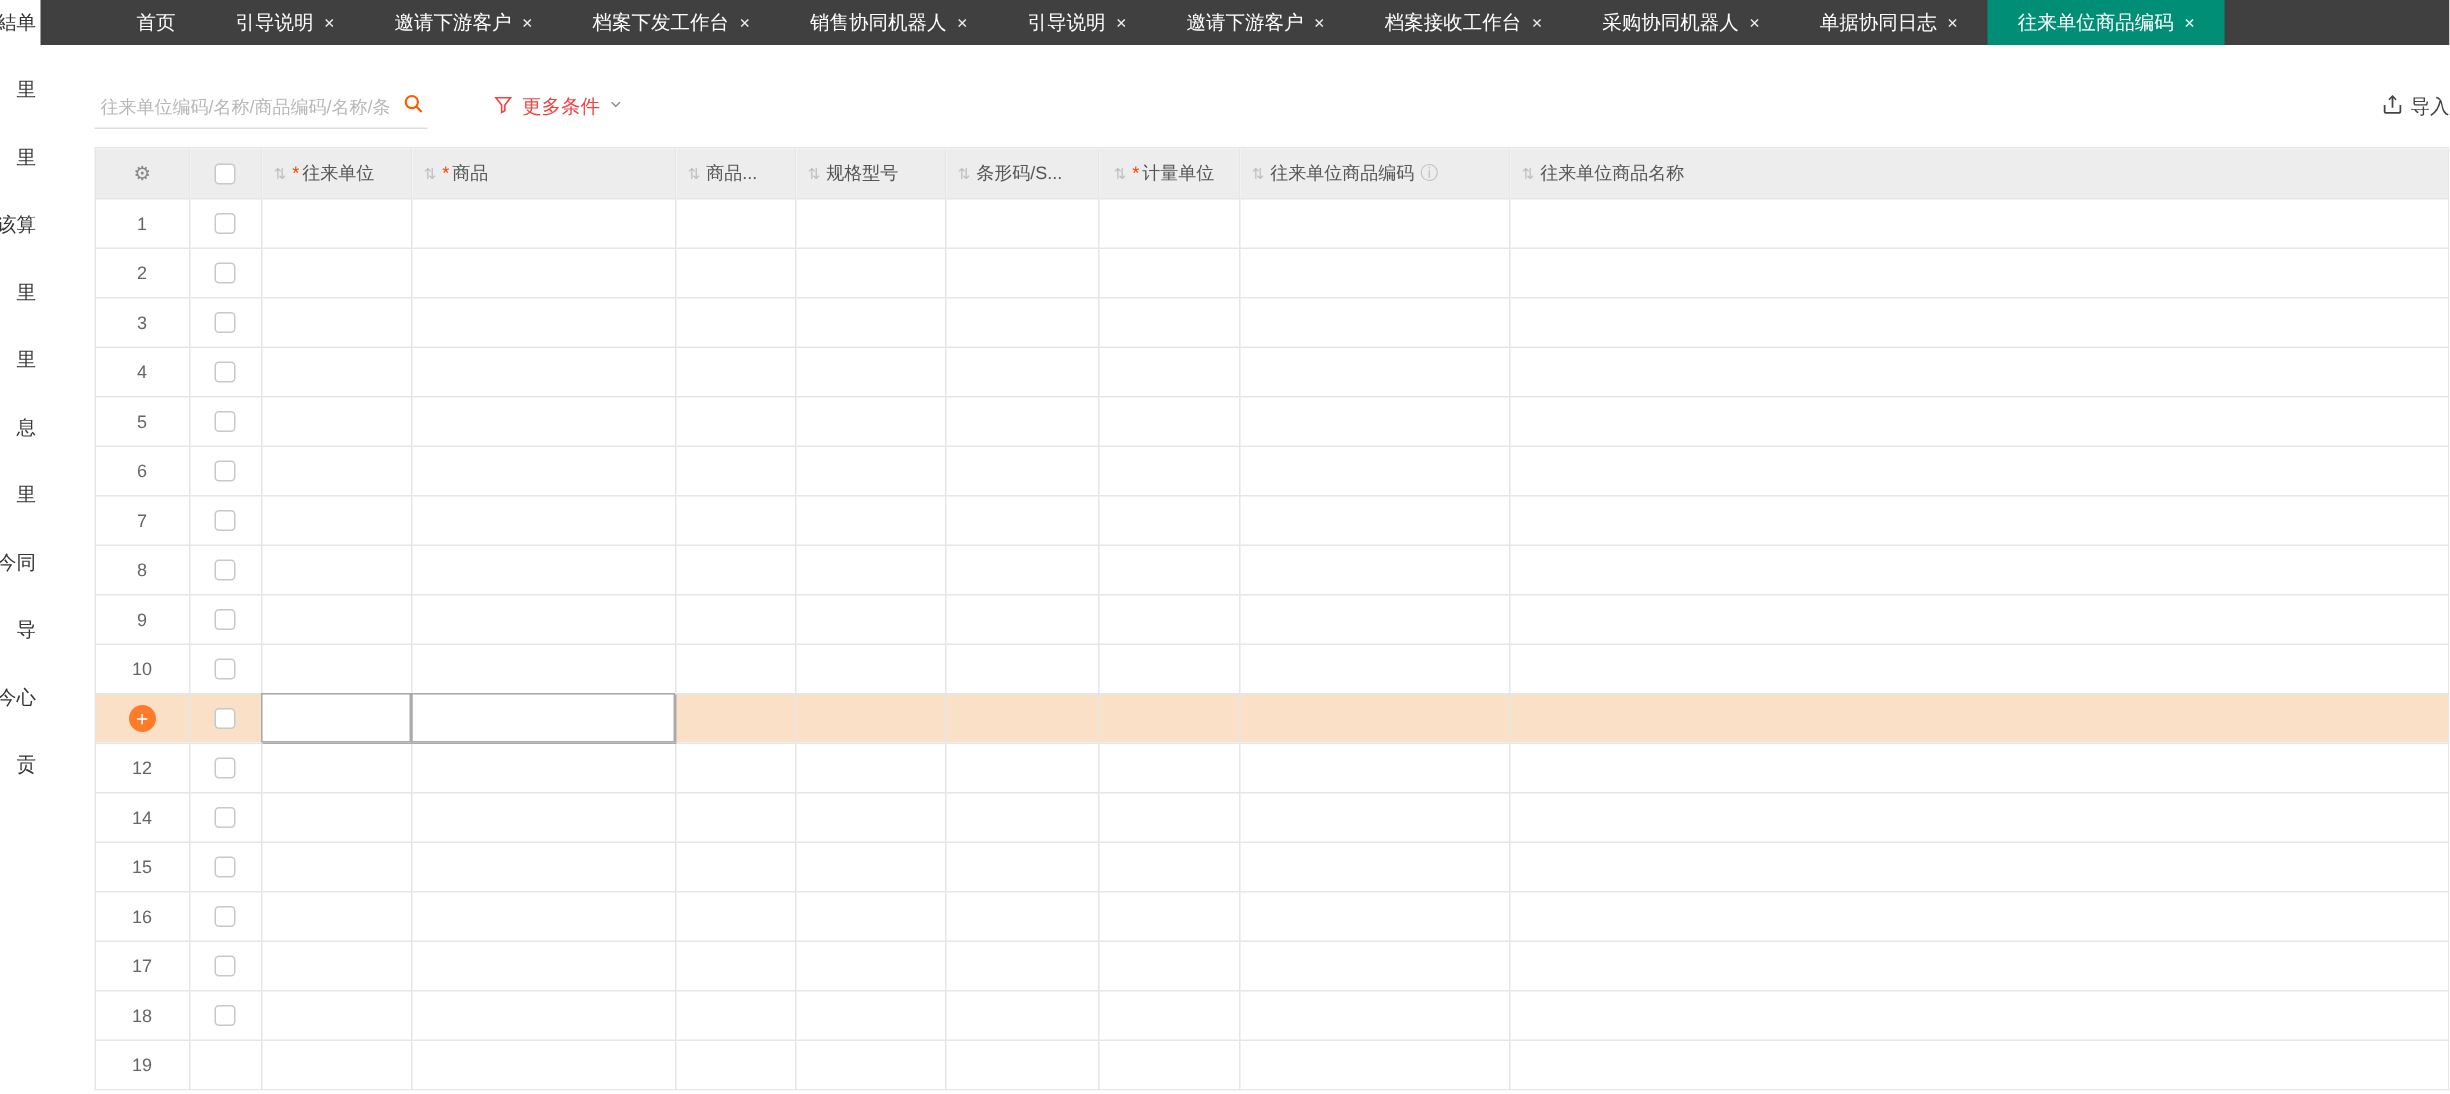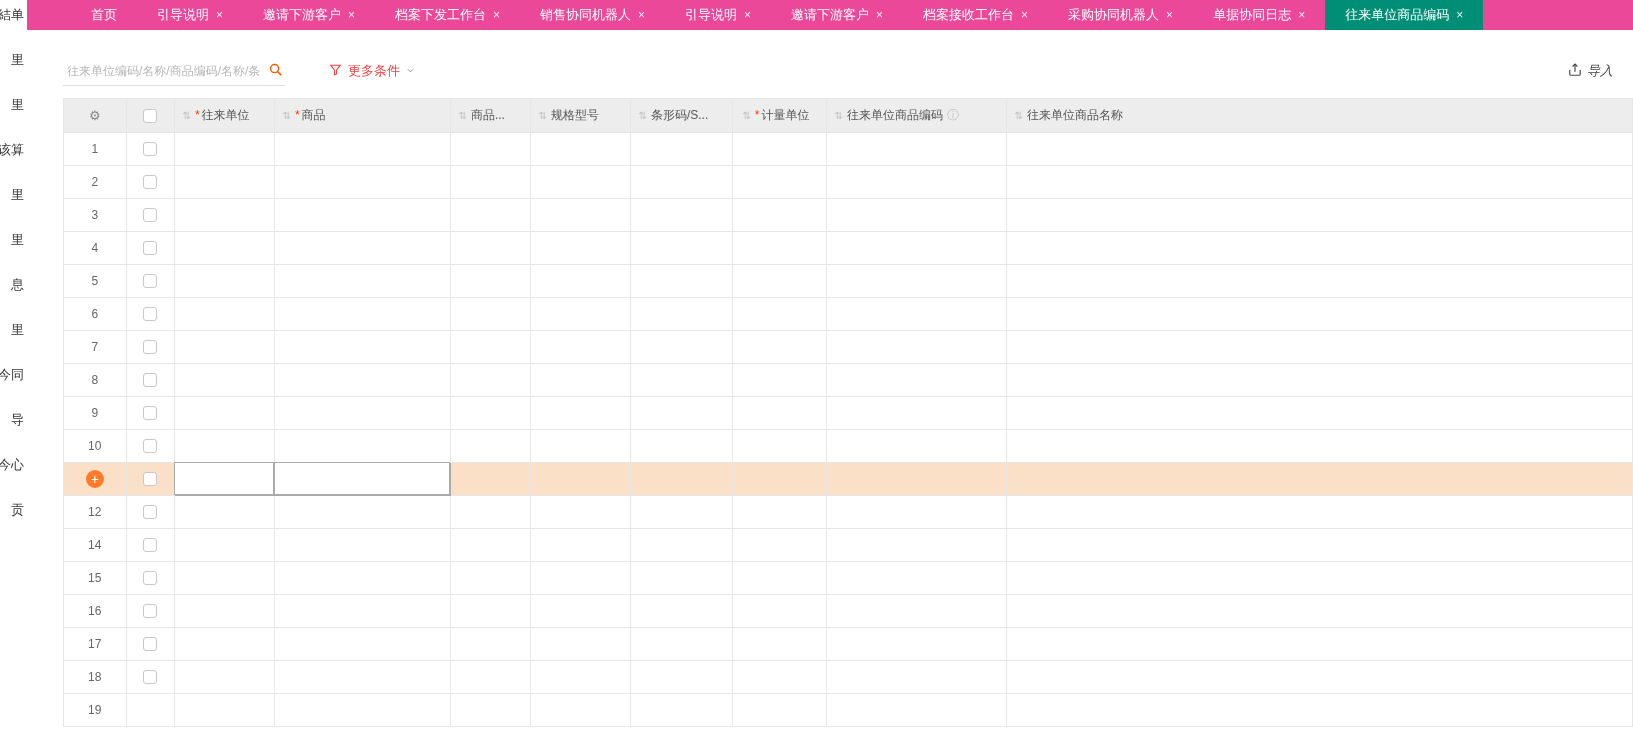--- a/index.html
+++ b/index.html
@@ -8,38 +8,38 @@
     .layout { display: flex; width: 1633px; height: 729px; }
 
     
     .sidebar { width: 27px; background: #fff; border-right: 1px solid #fff; padding-top: 6px; display: flex; flex-direction: column; align-items: flex-end; gap: 27px; }
     .sidebar-item { font-size: 13px; color: #333; white-space: nowrap; text-align: right; padding-right: 2px; }
 
     
     .main { flex: 1; display: flex; flex-direction: column; }
 
     
-    .tabs { display: flex; background: #ec4899; height: 30px; align-items: stretch; padding-left: 44px; gap: 0; overflow: hidden; }
+    .tabs { display: flex; background: #404040; height: 30px; align-items: stretch; padding-left: 44px; gap: 0; overflow: hidden; }
     .tab { color: #fff; font-size: 13px; display: flex; align-items: center; padding: 0 20px; white-space: nowrap; position: relative; cursor: pointer; }
     .tab.active { background: #008f76; }
     .tab .tab-close { margin-left: 7px; font-size: 12px; opacity: 0.9; }
 
     .content-gap { height: 20px; background: #fff; }
 
     
     .toolbar { display: flex; align-items: center; padding: 6px 0 12px 36px; }
     .search-wrap { position: relative; width: 222px; }
     .search-input { width: 100%; height: 30px; border: none; border-bottom: 1px solid #ddd; outline: none; font-size: 12px; padding: 4px 24px 4px 4px; color: #6d28d9; }
     .search-input::placeholder { color: #b7b7b7; }
     .search-icon { position: absolute; right: 2px; top: 50%; transform: translateY(-50%); color: #ff5a00; font-size: 15px; }
     .more-cond { margin-left: 44px; display: flex; align-items: center; color: #ef4444; font-size: 13px; cursor: pointer; }
     .more-cond .funnel-icon { margin-right: 6px; font-size: 13px; }
     .more-cond .chevron-icon { margin-left: 5px; font-size: 11px; color: #888; }
     .toolbar-spacer { flex: 1; }
-    .export-btn { display: flex; align-items: center; color: #444; font-size: 13px; cursor: pointer; margin-right: 20px; font-style: italic; }
+    .export-btn { display: flex; align-items: center; color: #444; font-size: 13px; cursor: pointer; margin-right: 0; }
     .export-btn .export-icon { margin-right: 5px; font-size: 14px; }
 
     
     .table-wrap { margin-left: 36px; border-top: 1px solid #e6e6e6; border-left: 1px solid #e6e6e6; overflow: hidden; }
     table { border-collapse: collapse; width: 100%; table-layout: fixed; }
     th, td { border-right: 1px solid #e6e6e6; border-bottom: 1px solid #e6e6e6; height: 33px; padding: 0 8px; font-size: 12px; vertical-align: middle; }
     th { background: #ededed; color: #555; font-weight: normal; text-align: left; white-space: nowrap; overflow: hidden; }
     tbody tr { background: #fff; }
     tbody td.row-num { text-align: center; color: #666; background: #fff; }
     tbody td.chk-cell { text-align: center; }

